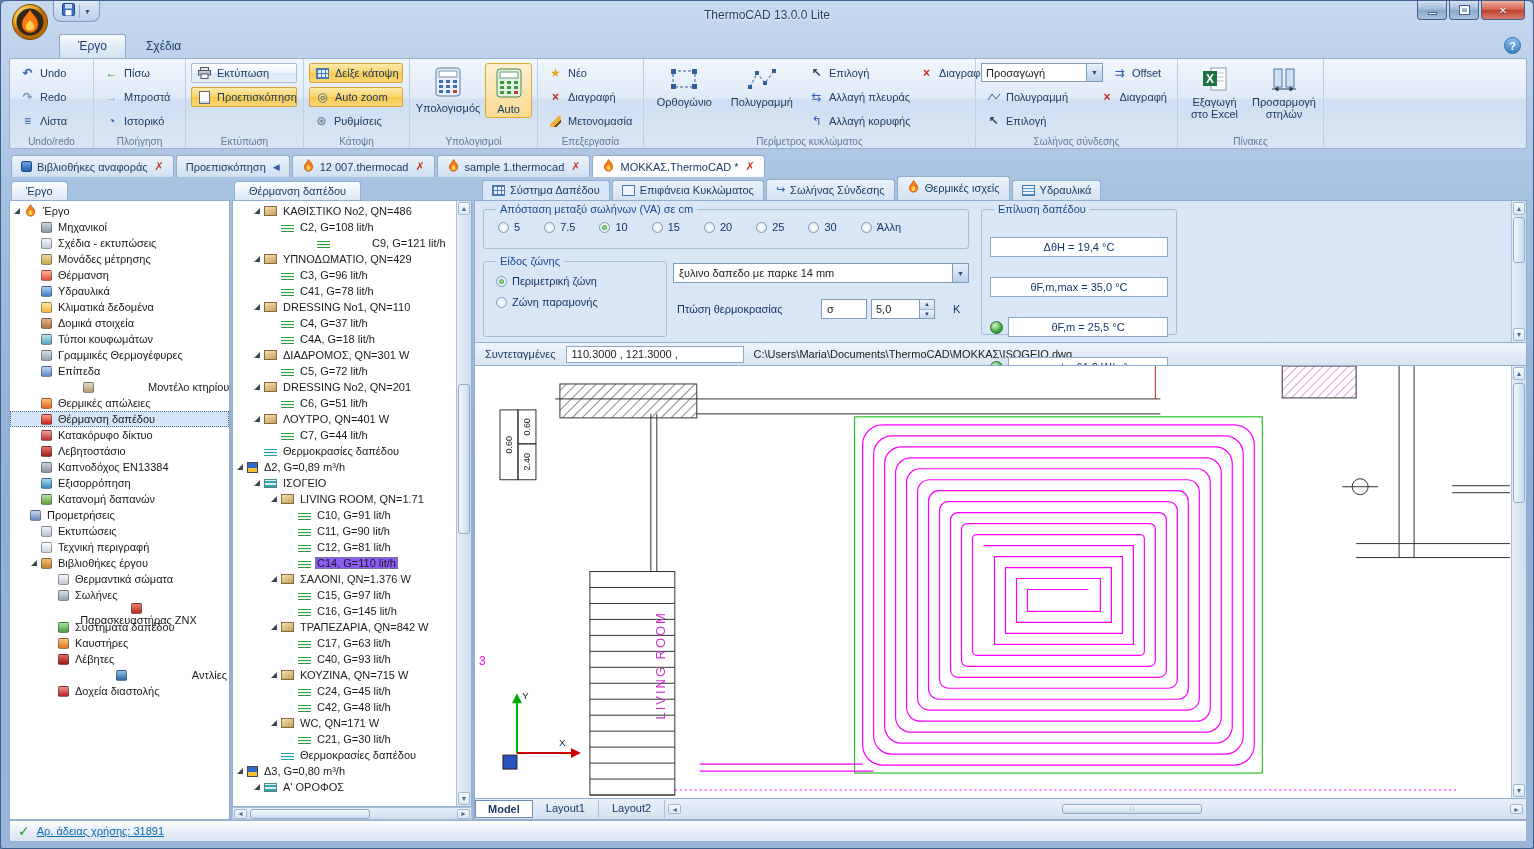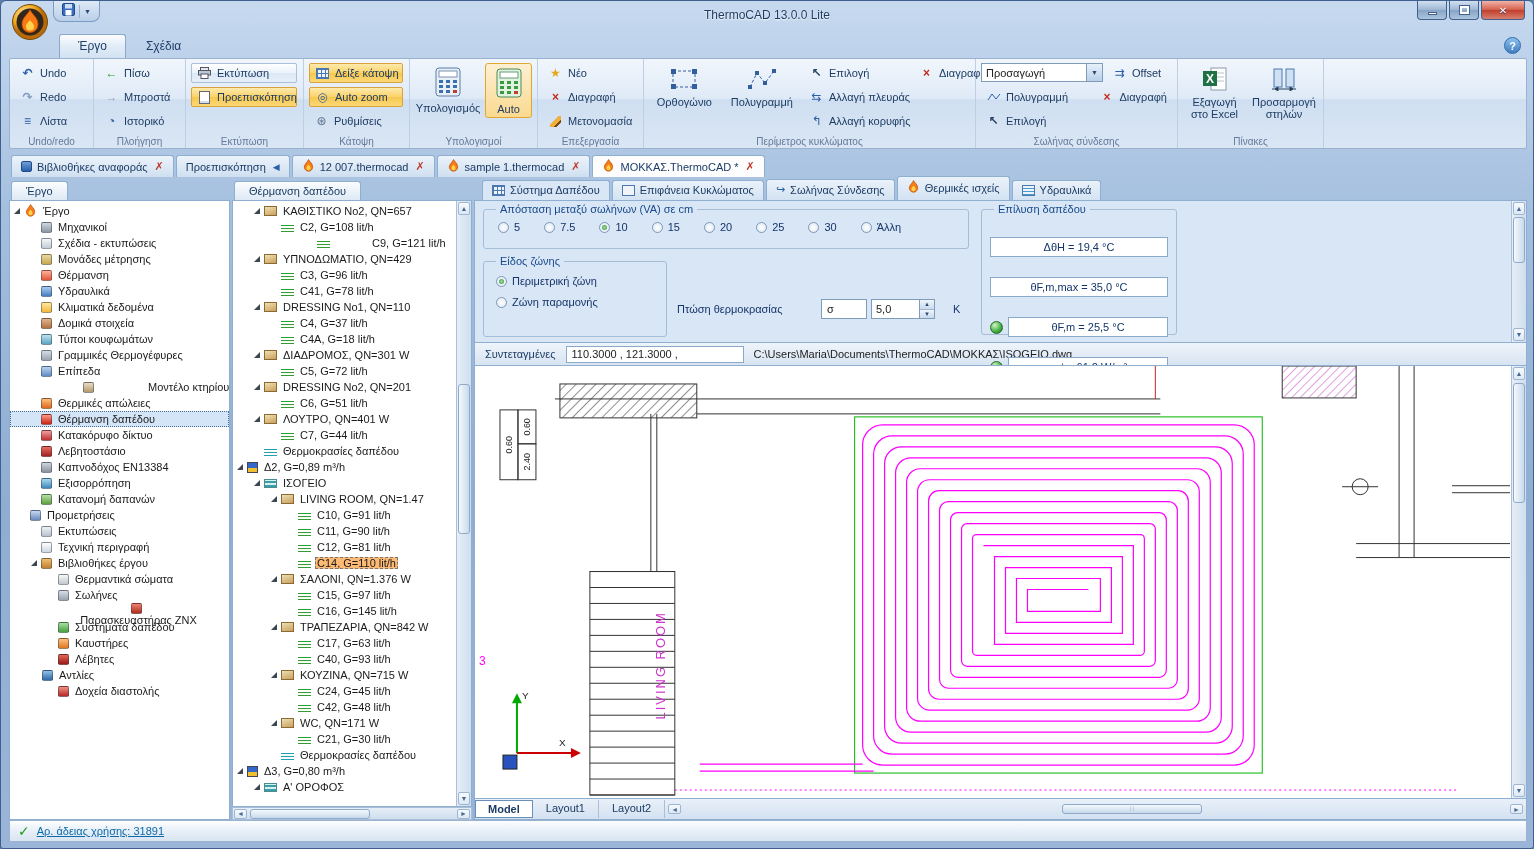--- a/index.html
+++ b/index.html
@@ -57,21 +57,21 @@
 .ptab{display:inline-block;padding:3px 14px;font-size:11px;color:#1c3c66;background:linear-gradient(#fbfdfe,#dde9f5);border:1px solid #8fafd0;border-bottom:none;border-radius:3px 3px 0 0;}
 .panel-body{flex:1;background:#fff;border:1px solid #8fafd0;overflow:hidden;position:relative;}
 .tree{font-size:11px;color:#1a1a1a;padding-top:2px;}
 .trow{display:flex;align-items:center;height:16px;white-space:nowrap;}
 .exp{width:0;height:0;border-bottom:6px solid #3c4650;border-left:6px solid transparent;margin-right:4px;flex:none;}
 .noexp{border:none;width:6px;height:1px;margin-right:4px;}
 .pico{width:11px;height:11px;border-radius:2px;border:1px solid rgba(40,50,60,.45);margin-right:4px;flex:none;}
 .flameico{border:none;border-radius:0;width:13px;height:14px;}
 .tlabel{padding:0 2px;}
 .trow.sel{background:#d4e5f8;outline:1px dotted #4a6a94;outline-offset:-1px;}
-.trow.fsel .tlabel{outline:1px dashed #777;outline-offset:-1px;background:#fdba74;}
+.trow.fsel .tlabel{outline:1px dashed #777;outline-offset:-1px;background:#8b5cf6;}
 .room-ico{width:13px;height:10px;background:linear-gradient(160deg,#f0e0b0,#c8a060);border:1px solid #8a6a30;margin-right:4px;flex:none;}
 .coil-ico{width:13px;height:9px;background:repeating-linear-gradient(0deg,#2f9e2f 0 1px,transparent 1px 3px);margin-right:4px;flex:none;}
 .temps-ico{width:13px;height:9px;background:repeating-linear-gradient(0deg,#20a0b0 0 1px,transparent 1px 3px);margin-right:4px;flex:none;}
 .manifold-ico{width:11px;height:11px;background:linear-gradient(180deg,#3468c8 50%,#f0c030 50%);border:1px solid #445;margin-right:4px;flex:none;}
 .floor-ico{width:13px;height:9px;background:repeating-linear-gradient(0deg,#3aa0a8 0 2px,#d8f0f0 2px 4px);border:1px solid #4a8a90;margin-right:4px;flex:none;}
 
 .vscroll{position:absolute;top:0;right:0;bottom:0;width:15px;background:linear-gradient(90deg,#e6eef7,#cfdeee);border-left:1px solid #aabfd8;display:flex;flex-direction:column;align-items:center;padding:1px;}
 .varr{font-size:7px;color:#4a6a94;width:12px;height:13px;flex:none;display:flex;align-items:center;justify-content:center;background:linear-gradient(#f6fafd,#dce8f4);border:1px solid #9fb6d2;border-radius:2px;}
 .vtrack{flex:1;width:12px;position:relative;margin:1px 0;align-self:center;}
 .vthumb{position:absolute;left:0;width:12px;background:linear-gradient(90deg,#f4f8fc,#c8daec);border:1px solid #8fa9c8;border-radius:3px;}
@@ -606,21 +606,21 @@
             <div class="trow" style="padding-left: 38px;">
               <span class="noexp"></span>
               <span class="pico" style="background: linear-gradient(rgb(255, 192, 128), rgb(224, 120, 32));"></span>
               <span class="tlabel">Καυστήρες</span>
             </div>
             <div class="trow" style="padding-left: 38px;">
               <span class="noexp"></span>
               <span class="pico" style="background: linear-gradient(rgb(232, 104, 88), rgb(152, 24, 24));"></span>
               <span class="tlabel">Λέβητες</span>
             </div>
-            <div class="trow" style="padding-left: 22px;">
+            <div class="trow" style="padding-left: 38px; justify-content: space-between;">
               <span class="noexp"></span>
               <span class="pico" style="background: linear-gradient(rgb(144, 192, 232), rgb(48, 104, 168));"></span>
               <span class="tlabel">Αντλίες</span>
             </div>
             <div class="trow" style="padding-left: 38px;">
               <span class="noexp"></span>
               <span class="pico" style="background: linear-gradient(rgb(240, 144, 136), rgb(184, 40, 40));"></span>
               <span class="tlabel">Δοχεία διαστολής</span>
             </div>
           </div>
@@ -629,21 +629,21 @@
 
     <div class="panel" style="width:240px;margin-left:2px">
       <div class="panel-tabrow">
           <span class="ptab">Θέρμανση δαπέδου</span>
         </div>
       <div class="panel-body">
         <div class="tree" id="floor-tree" style="margin-right:15px">
             <div class="trow" style="padding-left: 21px;">
               <span class="exp"></span>
               <span class="room-ico"></span>
-              <span class="tlabel">ΚΑΘΙΣΤΙΚΟ Νο2, QN=657</span>
+              <span class="tlabel">ΚΑΘΙΣΤΙΚΟ Νο2, QN=486</span>
             </div>
             <div class="trow" style="padding-left: 38px;">
               <span class="noexp"></span>
               <span class="coil-ico"></span>
               <span class="tlabel">C2, G=108 lit/h</span>
             </div>
             <div class="trow" style="padding-left: 38px; gap: 36px;">
               <span class="noexp"></span>
               <span class="coil-ico"></span>
               <span class="tlabel">C9, G=121 lit/h</span>
@@ -719,21 +719,21 @@
               <span class="tlabel">Δ2, G=0,89 m³/h</span>
             </div>
             <div class="trow" style="padding-left: 21px;">
               <span class="exp"></span>
               <span class="floor-ico"></span>
               <span class="tlabel">ΙΣΟΓΕΙΟ</span>
             </div>
             <div class="trow" style="padding-left: 38px;">
               <span class="exp"></span>
               <span class="room-ico"></span>
-              <span class="tlabel">LIVING ROOM, QN=1.47</span>
+              <span class="tlabel">LIVING ROOM, QN=1.71</span>
             </div>
             <div class="trow" style="padding-left: 55px;">
               <span class="noexp"></span>
               <span class="coil-ico"></span>
               <span class="tlabel">C10, G=91 lit/h</span>
             </div>
             <div class="trow" style="padding-left: 55px;">
               <span class="noexp"></span>
               <span class="coil-ico"></span>
               <span class="tlabel">C11, G=90 lit/h</span>
@@ -907,20 +907,24 @@
               <label class="radio">
                 <span class="rb on"></span>
                 <span>Περιμετρική ζώνη</span>
               </label>
               <label class="radio">
                 <span class="rb"></span>
                 <span>Ζώνη παραμονής</span>
               </label>
             </div>
         </fieldset>
+        <div class="floor-select">
+          <span class="fs-text">ξυλινο δαπεδο με παρκε 14 mm</span>
+          <span class="fs-btn">▼</span>
+        </div>
         <span class="tdlabel">Πτώση θερμοκρασίας</span>
         <span class="sigma-box">σ</span>
         <span class="spinwrap">
           <input value="5,0" style="">
           <span class="spinner">
               <span class="sp">▲</span>
               <span class="sp">▼</span>
             </span>
         </span>
         <span class="kunit">K</span>

